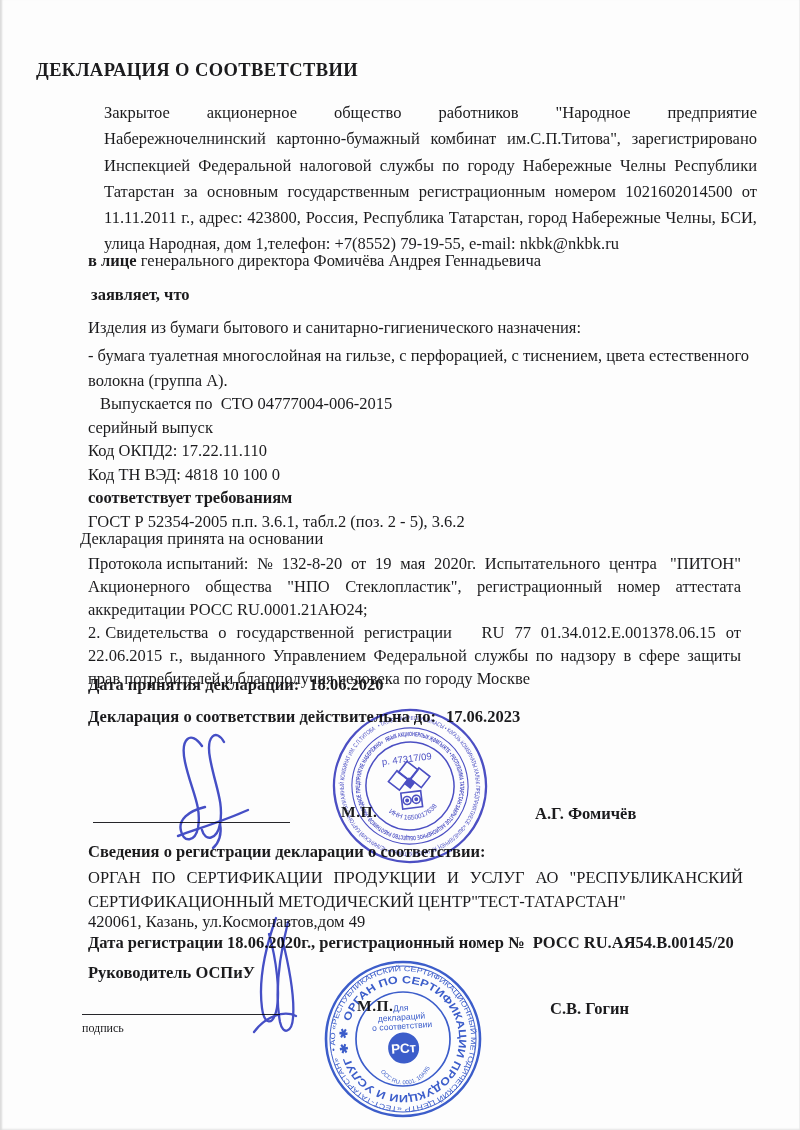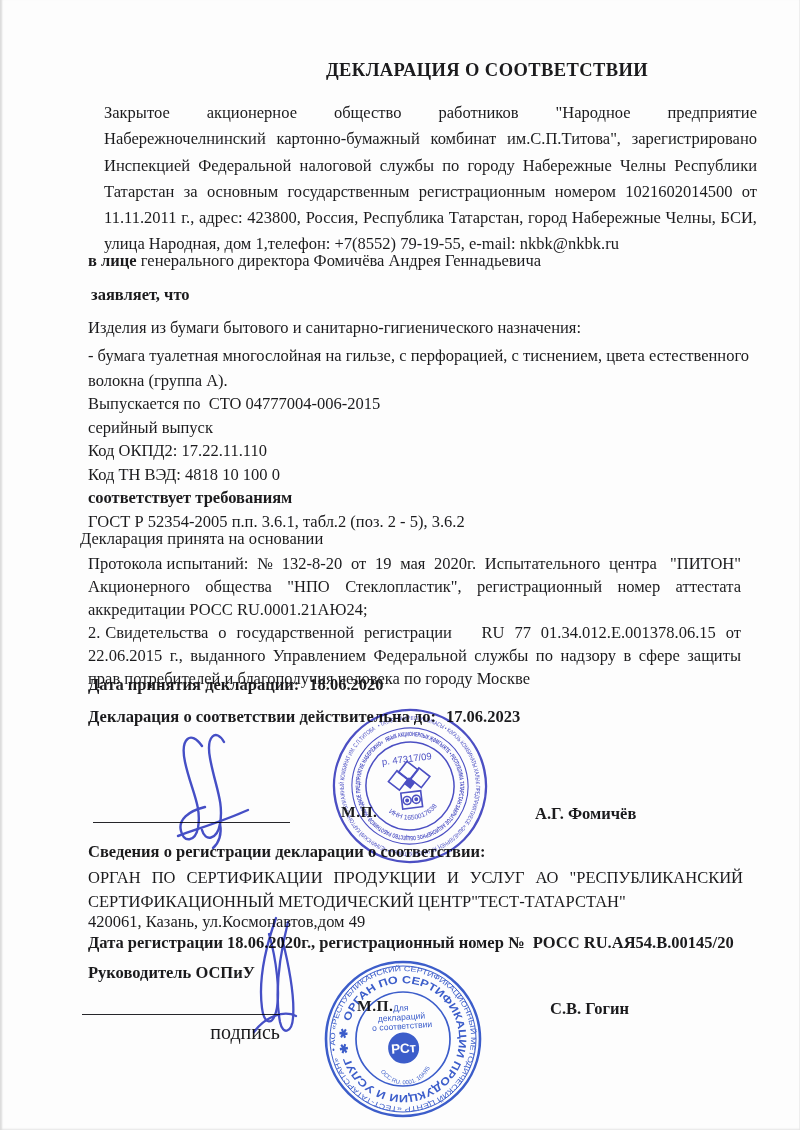--- a/index.html
+++ b/index.html
@@ -4,30 +4,30 @@
 <style>
   html,body{margin:0;padding:0;background:#ffffff;}
   .page{
     position:relative;width:800px;height:1130px;margin:0 auto;overflow:hidden;
     background:#fdfdfd;
     font-family:"Liberation Serif","DejaVu Serif",serif;
     color:#1b1b1d;font-size:16.5px;
     box-shadow:inset 3px 0 2px -1px #dcdcdc, inset 0 -2px 2px -1px #e4e4e4, inset -1px 0 0 #efefef;
   }
   .abs{position:absolute;}
-  .doc-title{top:60px;left:0;width:648px;text-align:right;font-weight:bold;font-size:18.5px;letter-spacing:.4px;}
+  .doc-title{top:60px;left:0;width:648px;text-align:left;font-weight:bold;font-size:18.5px;letter-spacing:.4px;padding-left:36px;}
   .just{text-align:justify;}
   .pre{white-space:pre-wrap;}
   .b{font-weight:bold;}
   .p1{left:88px;top:100px;width:653px;line-height:26.3px;margin-left:16px;}
   .vlice{left:88px;top:251px;}
   .declares{left:91px;top:285px;font-weight:bold;}
   .prod-intro{left:88px;top:318px;}
   .prod-item{left:88px;top:343px;width:662px;line-height:25.4px;}
-  .prod-std{left:88px;top:394px;}
+  .prod-std{left:100px;top:394px;}
   .serial{left:88px;top:416px;line-height:23.4px;}
   .basis-h{left:80px;top:529px;font-weight:normal;}
   .basis-1{left:88px;top:552px;width:653px;line-height:23px;}
   .basis-2{left:88px;top:621px;width:653px;line-height:23px;}
   .date1{left:88px;top:675px;font-weight:bold;}
   .date2{left:88px;top:707px;font-weight:bold;}
   .gap{display:inline-block;width:10px;}
   .sig-line{border-top:1.7px solid #26262a;height:0;}
   .line1{left:93px;top:822px;width:197px;}
   .line2{left:82px;top:1014px;width:198px;}
@@ -35,21 +35,21 @@
   .mp1{left:341px;top:803px;}
   .mp2{left:357px;top:997px;}
   .name{font-weight:bold;}
   .name1{left:535px;top:804px;}
   .name2{left:550px;top:999px;}
   .reg-h{left:88px;top:842px;font-weight:bold;}
   .organ{left:88px;top:866px;width:655px;line-height:24.3px;}
   .address{left:88px;top:912px;}
   .regline{left:88px;top:933px;font-weight:bold;}
   .head2{left:88px;top:963px;font-weight:bold;text-align:center;}
-  .podpis{left:82px;top:1021px;width:198px;text-align:right;font-size:20px;}
+  .podpis{left:82px;top:1021px;width:198px;text-align:left;font-size:12px;}
   .stamp{mix-blend-mode:multiply;opacity:.92;}
   .stamp1{left:327px;top:703px;}
   .stamp2{left:320px;top:956px;}
   .signature{mix-blend-mode:multiply;opacity:.88;}
 </style>
 </head>
 <body>
 
 <div class="page">
 

